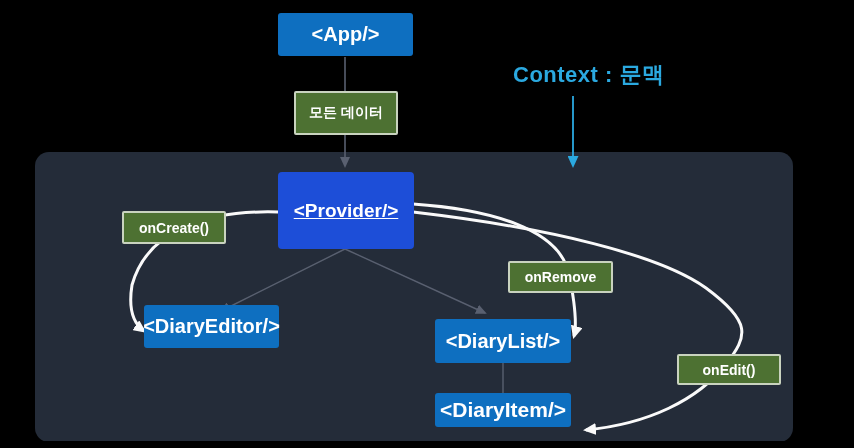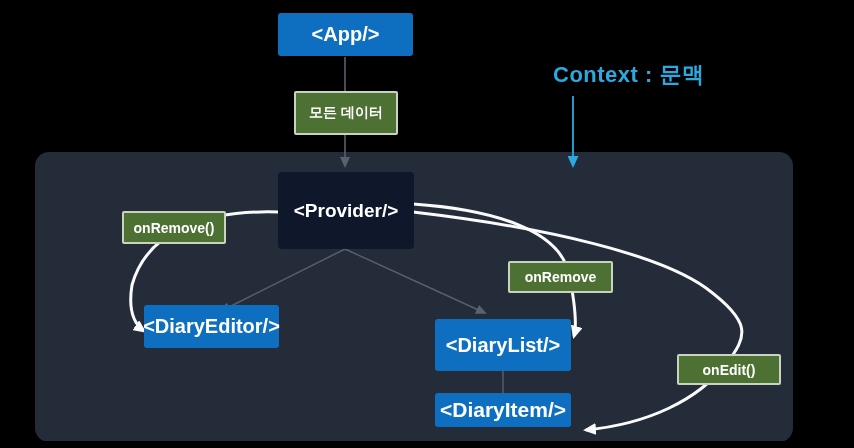--- a/index.html
+++ b/index.html
@@ -11,34 +11,34 @@
     position:absolute;left:35px;top:152px;width:758px;height:290px;
     background:#242c39;border-radius:14px;z-index:1;
   }
   #arrows{position:absolute;left:0;top:0;z-index:2;}
   .node{
     position:absolute;z-index:3;display:flex;align-items:center;justify-content:center;
     color:#fff;font-weight:bold;box-sizing:border-box;text-align:center;
   }
   .blue{background:#0e6fc0;border-radius:3px;font-size:20px;}
   .green{background:#4d7132;border:2px solid #c9d3bf;border-radius:2px;font-size:14px;}
-  .brown{background:#0f172a;border-radius:4px;font-size:19px;}
+  .brown{background:#1d4ed8;border-radius:4px;font-size:19px;text-decoration:underline;}
   .n-app{left:278px;top:13px;width:135px;height:43px;}
   .n-alldata{left:294px;top:91px;width:104px;height:44px;}
   .n-provider{left:278px;top:172px;width:136px;height:77px;}
   .n-oncreate{left:122px;top:211px;width:104px;height:33px;}
   .n-diarylistprop{left:508px;top:261px;width:105px;height:32px;}
   .n-onremove{left:676px;top:276px;width:105px;height:32px;}
   .n-onedit{left:677px;top:321px;width:104px;height:31px;margin-top:33px;}
   .n-diaryeditor{left:144px;top:305px;width:135px;height:43px;}
-  .n-diarylist{left:435px;top:319px;width:136px;height:52px;}
+  .n-diarylist{left:435px;top:319px;width:136px;height:44px;}
   .n-diaryitem{left:435px;top:393px;width:136px;height:34px;font-size:21px;}
   #context-note{
     position:absolute;left:513px;top:60px;z-index:3;
-    color:#2ba9e0;font-size:22px;font-weight:bold;letter-spacing:0.5px;margin-left:40px;
+    color:#2ba9e0;font-size:22px;font-weight:bold;letter-spacing:0.5px;
   }
   #bottom-bar{
     position:absolute;left:0;top:441px;width:854px;height:7px;background:#000;z-index:5;
   }
 </style>
 </head>
 <body>
 
 <div id="stage">
 
@@ -73,21 +73,21 @@
 
     <path d="M413,212 C550,228 660,255 706,288 C752,322 748,336 726,364 C698,400 648,424 586,430" fill="none" stroke="#fafafa" stroke-width="3" marker-end="url(#mw)"></path>
   </svg>
 
   <div class="node blue n-app">&lt;App/&gt;</div>
 
   <div class="node green n-alldata">모든 데이터</div>
 
   <div class="node brown n-provider">&lt;Provider/&gt;</div>
 
-  <div class="node green n-oncreate">onRemove()</div>
+  <div class="node green n-oncreate">onCreate()</div>
 
   <div class="node green n-diarylistprop">onRemove</div>
 
 
   <div class="node green n-onedit">onEdit()</div>
 
   <div class="node blue n-diaryeditor">&lt;DiaryEditor/&gt;</div>
 
   <div class="node blue n-diarylist">&lt;DiaryList/&gt;</div>
 

